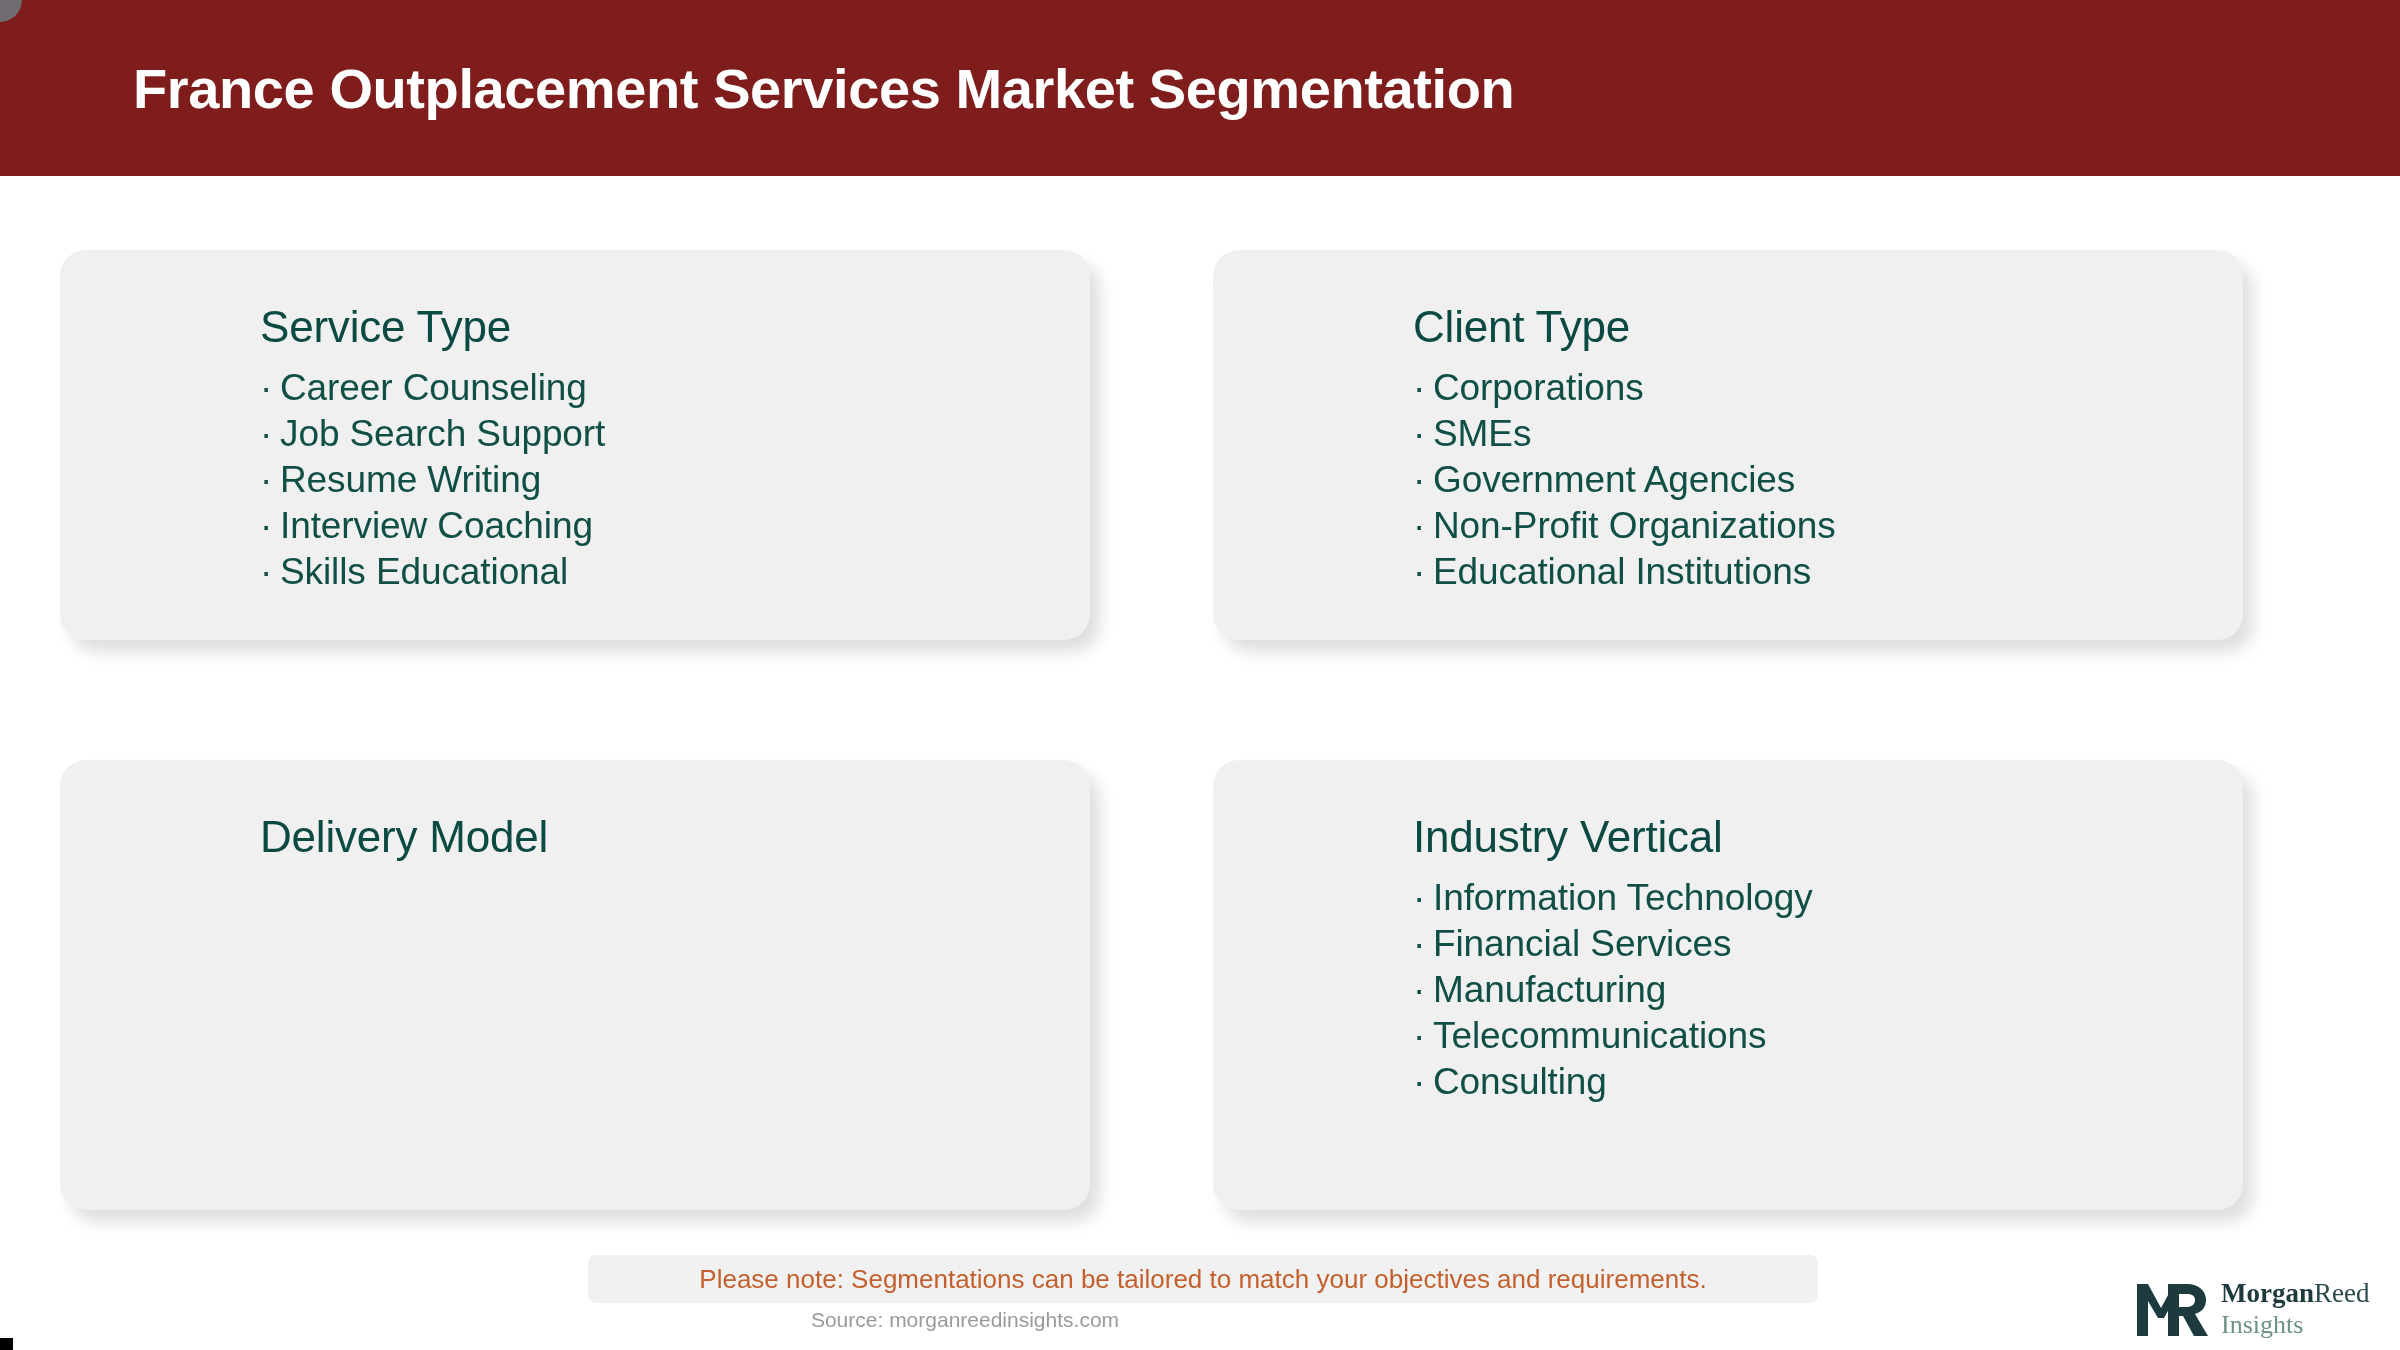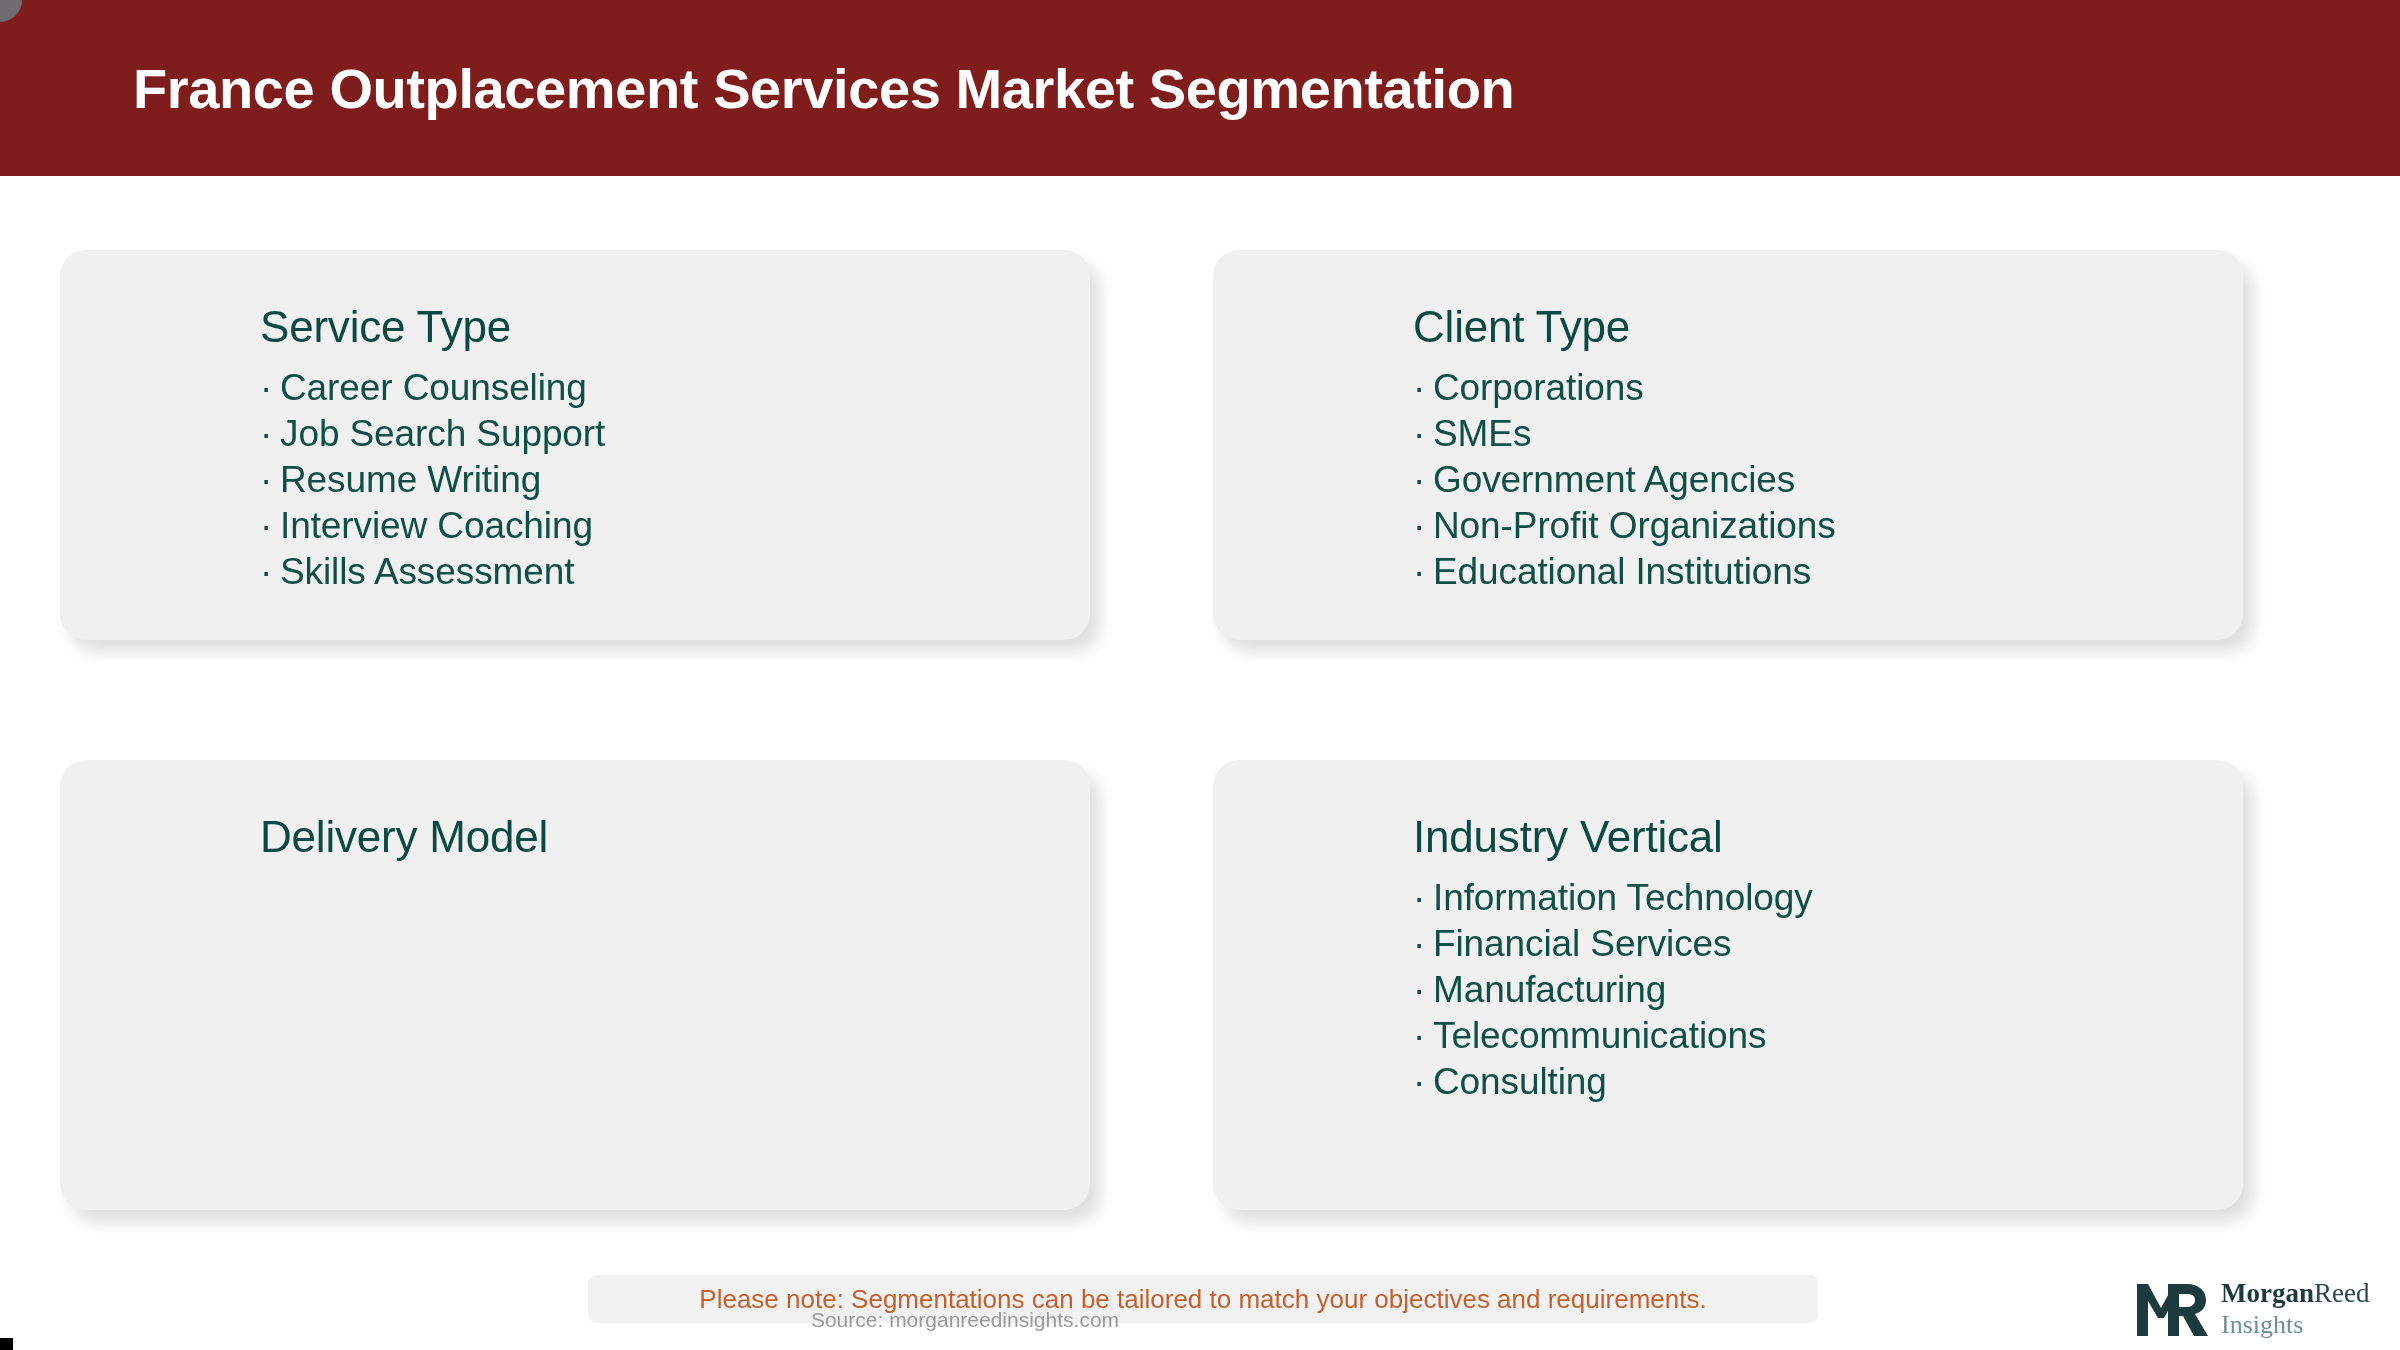--- a/index.html
+++ b/index.html
@@ -116,21 +116,20 @@
     left: 588px;
     top: 19px;
     width: 1230px;
     height: 48px;
     background: #f1f1f1;
     border-radius: 8px;
     display: flex;
     align-items: center;
     justify-content: center;
     box-sizing: border-box;
-    margin-top: 20px;
   }
   .note-pill span {
     color: #c4602d;
     font-size: 26px;
     white-space: nowrap;
   }
   .source-line {
     position: absolute;
     left: 0;
     top: 72px;
@@ -189,21 +188,21 @@
 
   <div class="cards">
 
     <div class="card card--tl">
       <h2 class="card-title">Service Type</h2>
       <ul class="card-list">
         <li><span class="bullet">·</span><span>Career Counseling</span></li>
         <li><span class="bullet">·</span><span>Job Search Support</span></li>
         <li><span class="bullet">·</span><span>Resume Writing</span></li>
         <li><span class="bullet">·</span><span>Interview Coaching</span></li>
-        <li><span class="bullet">·</span><span>Skills Assessment</span></li>
+        <li><span class="bullet">·</span><span>Skills Educational</span></li>
       </ul>
     </div>
 
     <div class="card card--tr">
       <h2 class="card-title">Client Type</h2>
       <ul class="card-list">
         <li><span class="bullet">·</span><span>Corporations</span></li>
         <li><span class="bullet">·</span><span>SMEs</span></li>
         <li><span class="bullet">·</span><span>Government Agencies</span></li>
         <li><span class="bullet">·</span><span>Non-Profit Organizations</span></li>

